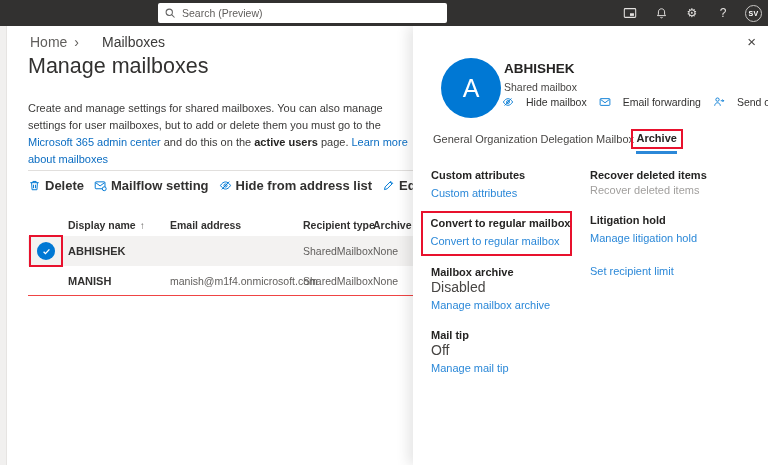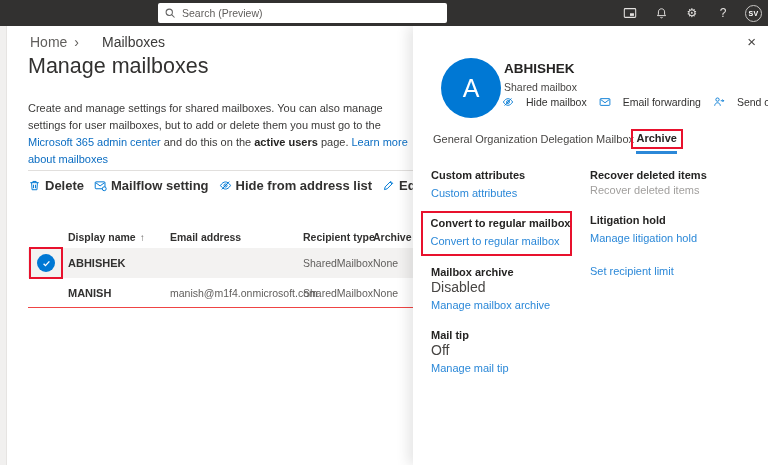--- a/index.html
+++ b/index.html
@@ -45,21 +45,21 @@
   .divider { position:absolute; left:28px; top:170px; width:385px; height:1px; background:#e1dfdd; }
   
   .toolbar { position:absolute; left:28px; top:176px; height:18px; width:400px;
     display:flex; align-items:center; gap:10px; white-space:nowrap; }
   .tool-item { display:flex; align-items:center; gap:4px; font-size:13px; font-weight:600;
     color:#323130; cursor:pointer; }
   .tool-item svg { flex:0 0 auto; }
   .tool-item.truncated { color:#0078d4; }
   
   .table { position:absolute; left:28px; top:214px; width:385px; }
-  .t-head { position:relative; height:22px; font-size:10.5px; font-weight:600; color:#323130;margin-top:12px; }
+  .t-head { position:relative; height:22px; font-size:10.5px; font-weight:600; color:#323130; }
   .t-row { position:relative; height:30px; font-size:10.5px; color:#605e5c; cursor:pointer; }
   .t-row.selected { background:#f3f2f1; }
   .t-row.last { border-bottom:1px solid #ef4444; }
   .cell { position:absolute; top:50%; transform:translateY(-50%); white-space:nowrap; }
   .c-name { left:40px; } .c-email { left:142px; } .c-type { left:275px; } .c-arch { left:345px; }
   .t-row .c-name { color:#323130; font-weight:600; font-size:11px; }
   .sort-arrow { font-size:10px; color:#605e5c; margin-left:4px; }
   .check-wrap { position:absolute; left:1px; top:-1px; width:34px; height:32px;
     display:flex; align-items:center; justify-content:center; }
   .check-circle { width:18px; height:18px; border-radius:50%; background:#0078d4;

